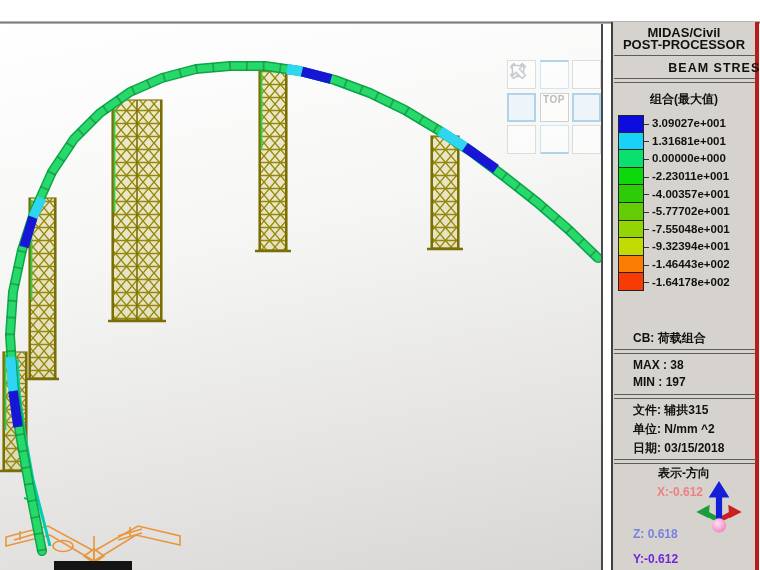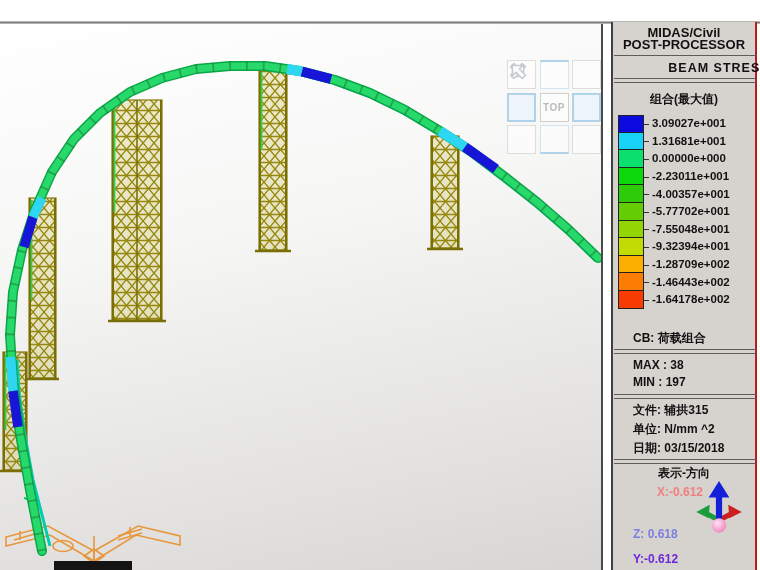--- a/index.html
+++ b/index.html
@@ -11,28 +11,28 @@
   .canvas{position:absolute;left:0;top:24px;width:601px;height:546px;
           background:linear-gradient(168deg,#ffffff 0%,#f6f6f5 38%,#e2e1df 80%,#d7d6d4 100%);
           border-right:2px solid #4a4a4a;}
   .canvas svg{position:absolute;left:0;top:0;}
   .bottom-strip{position:absolute;left:54px;top:561px;width:78px;height:9px;background:#141414;}
   
   .viewpad{position:absolute;left:507px;top:36px;display:grid;
            grid-template-columns:29px 29px 29px;grid-template-rows:29px 29px 29px;
            gap:3.5px;opacity:.9;}
   .vp-cell{background:rgba(255,255,255,.55);border:1px solid #dadada;
-           display:flex;align-items:center;justify-content:center;box-sizing:border-box;}
+           display:flex;justify-content:center;box-sizing:border-box;}
   .vp-blue{border:2px solid #aacfe8;background:#eef5fb;}
   .vp-topedge{border:1px solid #cfe3f2;border-top:2px solid #aacfe8;}
   .vp-botedge{border:1px solid #cfe3f2;border-bottom:2px solid #aacfe8;}
   .vp-center{border:1px solid #cccccc;color:#b5b5b5;font-size:10px;font-weight:600;letter-spacing:.5px;}
   
   .panel{position:absolute;left:611px;top:22px;width:142px;height:548px;
-         background:#d6d3ce;border-left:2px solid #3f3f3f;border-right:2px solid #b91c1c;
+         background:#d6d3ce;border-left:2px solid #3f3f3f;border-right:4px solid #b91c1c;
          font-size:12px;font-weight:600;}
   .panel .abs{position:absolute;left:0;width:142px;}
   .ctr{text-align:center;}
   .lft{text-align:left;padding-left:20px;}
   .sep1{height:0;border-top:1px solid #5c5c5c;margin:0 1px;}
   .sep2{height:3px;border-top:1px solid #5c5c5c;border-bottom:1px solid #5c5c5c;margin:0 1px;}
   .t13{font-size:13px;}
   .beam{letter-spacing:1px;font-weight:700;font-size:12.5px;padding-left:35px;}
   
   .legend{position:absolute;left:5px;top:93px;}
@@ -210,25 +210,20 @@
       </div>
     <div class="lrow">
         <div class="sw" style="background-color: rgb(147, 212, 4);"></div>
         <div class="tick"></div>
         <div class="lval">-7.55048e+001</div>
       </div>
     <div class="lrow">
         <div class="sw" style="background-color: rgb(194, 220, 3);"></div>
         <div class="tick"></div>
         <div class="lval">-9.32394e+001</div>
-      </div>
-    <div class="lrow">
-        <div class="sw" style="background-color: rgb(252, 174, 1);"></div>
-        <div class="tick"></div>
-        <div class="lval">-1.28709e+002</div>
       </div>
     <div class="lrow">
         <div class="sw" style="background-color: rgb(251, 125, 1);"></div>
         <div class="tick"></div>
         <div class="lval">-1.46443e+002</div>
       </div>
     <div class="lrow">
         <div class="sw" style="background-color: rgb(248, 59, 2);"></div>
         <div class="tick"></div>
         <div class="lval">-1.64178e+002</div>

